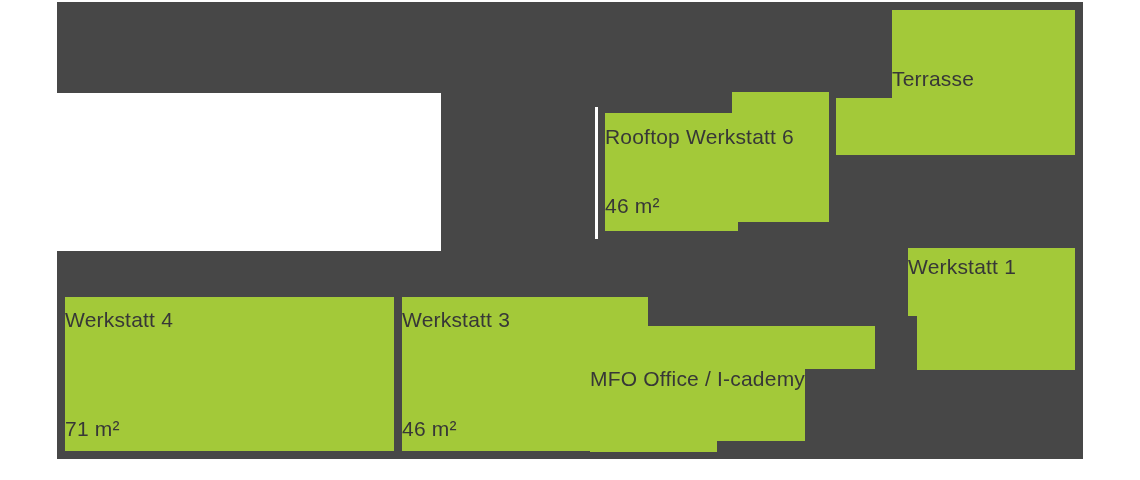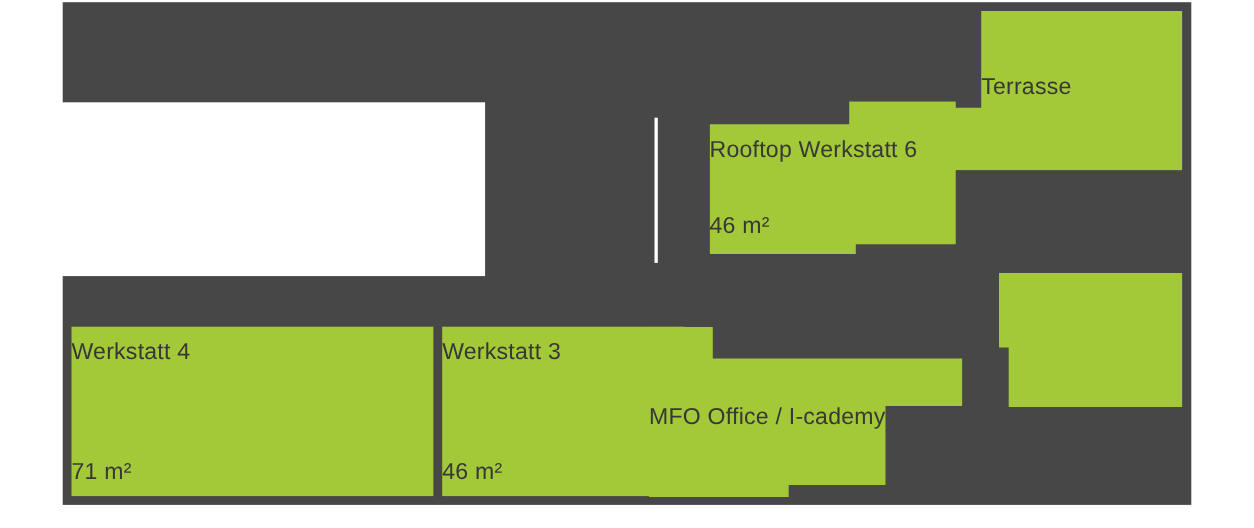--- a/index.html
+++ b/index.html
@@ -46,21 +46,20 @@
   
   #room-terrasse {
     left: 836px; top: 10px; width: 239px; height: 145px;
     clip-path: polygon(56px 0px, 239px 0px, 239px 145px, 0px 145px, 0px 88px, 56px 88px);
   }
   #room-terrasse .room-label { left: 56px; width: 183px; top: 58px; }
 
   #room-rooftop {
     left: 605px; top: 92px; width: 224px; height: 139px;
     clip-path: polygon(0px 21px, 127px 21px, 127px 0px, 224px 0px, 224px 130px, 133px 130px, 133px 139px, 0px 139px);
-    margin-left: 40px;
   }
   #room-rooftop .room-label { top: 34px; }
   #room-rooftop .room-area  { top: 103px; }
 
   #room-werkstatt4 { left: 65px; top: 297px; width: 329px; height: 154px; }
   #room-werkstatt4 .room-label { top: 12px; }
   #room-werkstatt4 .room-area  { top: 121px; }
 
   #room-werkstatt3 { left: 402px; top: 297px; width: 220px; height: 154px; }
   #room-werkstatt3 .room-label { top: 12px; }
@@ -107,15 +106,16 @@
   <div class="room" id="room-werkstatt3">
     <div class="room-label">Werkstatt 3</div>
     <div class="room-area">46 m²</div>
   </div>
 
   <div class="room" id="room-mfo">
     <div class="room-label">MFO Office / I-cademy</div>
   </div>
 
   <div class="room" id="room-werkstatt1">
+    <div class="room-label">Werkstatt 1</div>
   </div>
 
 </div>
 
 </body></html>

